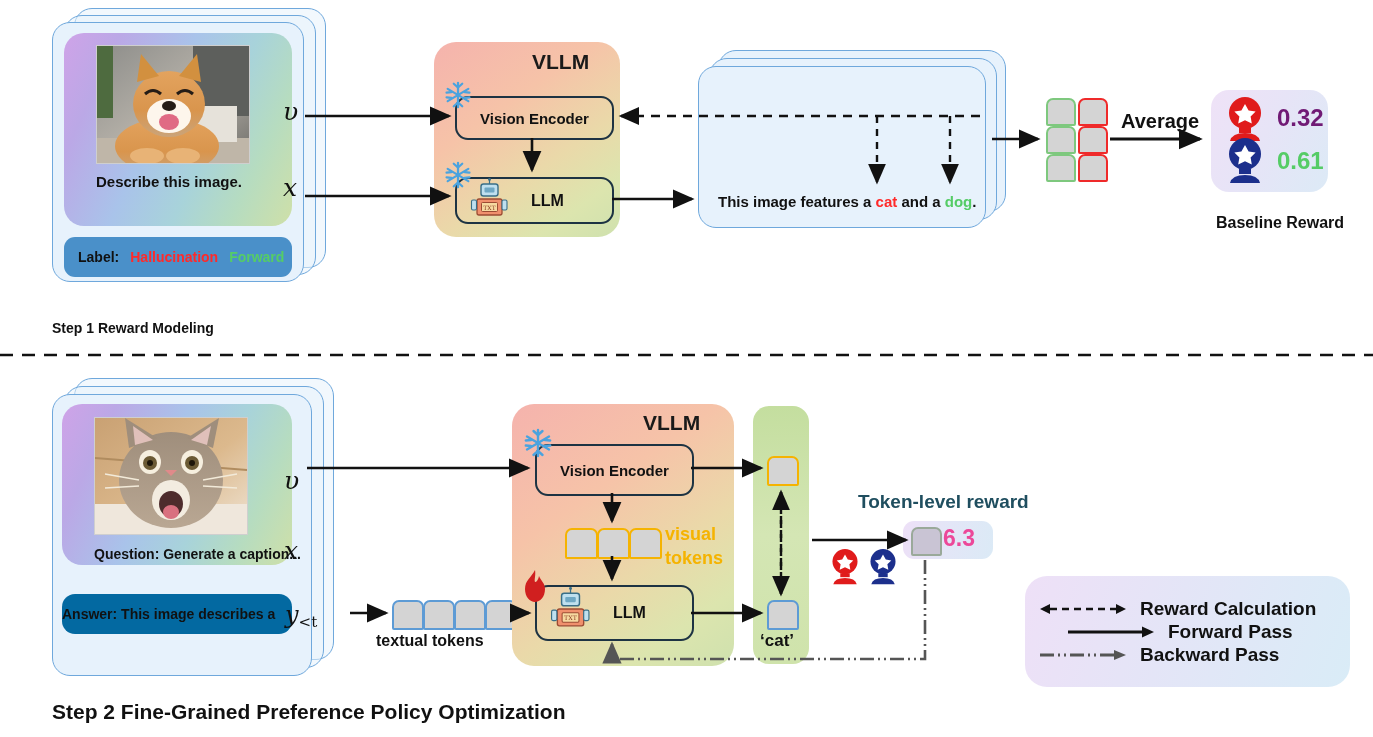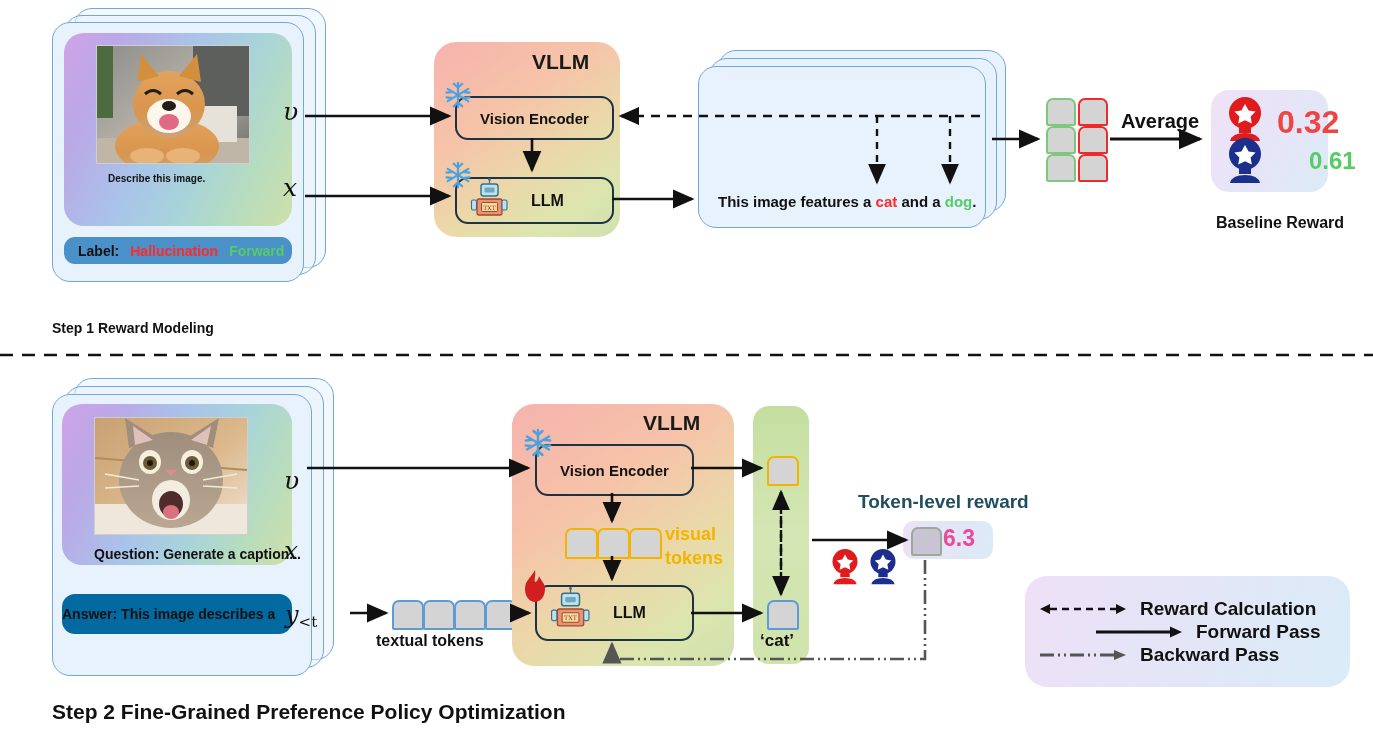--- a/index.html
+++ b/index.html
@@ -206,24 +206,24 @@
 
       <path d="M48 48 q8 -7 16 0" stroke="#241c16" stroke-width="3" fill="none"></path>
       <path d="M80 48 q8 -7 16 0" stroke="#241c16" stroke-width="3" fill="none"></path>
 
       <ellipse cx="72" cy="76" rx="10" ry="8" fill="#e06a84"></ellipse>
 
       <ellipse cx="50" cy="110" rx="17" ry="8" fill="#e8b376"></ellipse>
       <ellipse cx="86" cy="110" rx="17" ry="8" fill="#e8b376"></ellipse>
     </svg>
   </div>
-  <div class="cap" style="left:44px;top:140px;font-size:10px;">Describe this image.</div>
-</div>
-
-<div class="label-bar" style="left:64px;top:237px;width:214px;height:27px;font-size:14px;">
+  <div class="cap" style="left:32px;top:140px;font-size:15px;">Describe this image.</div>
+</div>
+
+<div class="label-bar" style="left:64px;top:237px;width:214px;height:40px;font-size:14px;">
   <span>Label:</span>
   <span style="color:#ff2a2a;">Hallucination</span>
   <span style="color:#55cc66;">Forward</span>
 </div>
 
 <span class="mathvar abs" style="left:283px;top:97px;font-size:25px;">υ</span>
 <span class="mathvar abs" style="left:283px;top:173px;font-size:25px;">𝑥</span>
 
 <div class="vllm" style="left:434px;top:42px;width:186px;height:195px;"></div>
 <div class="vllm-title" style="left:532px;top:50px;font-size:21px;">VLLM</div>
@@ -299,22 +299,22 @@
   <polygon points="23,8 26.6,14.4 33.6,15.6 28.6,20.6 29.8,27.6 23,24.2 16.2,27.6 17.4,20.6 12.4,15.6 19.4,14.4" fill="#ffffff"></polygon>
   <rect x="17" y="32" width="12" height="5" fill="#e01b1b"></rect>
   <path d="M8 45 q2 -8 15 -8 q13 0 15 8 z" fill="#e01b1b"></path>
 </svg>
 <svg class="abs" style="left:1222px;top:137px;" width="46" height="48" viewBox="0 0 46 48">
   <circle cx="23" cy="17" r="16" fill="#1c2f8c"></circle>
   <polygon points="23,8 26.6,14.4 33.6,15.6 28.6,20.6 29.8,27.6 23,24.2 16.2,27.6 17.4,20.6 12.4,15.6 19.4,14.4" fill="#ffffff"></polygon>
   <rect x="17" y="32" width="12" height="5" fill="#1c2f8c"></rect>
   <path d="M8 46 q2 -8 15 -8 q13 0 15 8 z" fill="#1c2f8c"></path>
 </svg>
-<div class="txt bold" style="left:1277px;top:104px;font-size:32px;color:#ef4444;">0.32</div>
-<div class="txt bold" style="left:1277px;top:147px;font-size:24px;color:#55cc66;margin-left:32px;">0.61</div>
+<div class="txt bold" style="left:1277px;top:104px;font-size:24px;color:#701a75;">0.32</div>
+<div class="txt bold" style="left:1277px;top:147px;font-size:24px;color:#55cc66;">0.61</div>
 <div class="txt bold" style="left:1216px;top:214px;font-size:16px;">Baseline Reward</div>
 
 <div class="steplabel" style="left:52px;top:320px;font-size:14px;">Step 1  Reward Modeling</div>
 
 <div class="card-frame" style="left:74px;top:378px;width:258px;height:280px;"></div>
 <div class="card-frame" style="left:64px;top:386px;width:258px;height:280px;"></div>
 <div class="card-frame plain" style="left:52px;top:394px;width:258px;height:280px;"></div>
 
 <div class="sample-card" style="left:62px;top:404px;width:230px;height:161px;">
   <div class="photo" style="left:32px;top:13px;width:152px;height:116px;">
@@ -451,21 +451,21 @@
 
 <div class="legend" style="left:1025px;top:576px;width:325px;height:111px;"></div>
 <div class="legend-row" style="left:1040px;top:598px;">
   <svg width="86" height="18" viewBox="0 0 86 18">
     <line x1="10" y1="9" x2="76" y2="9" stroke="#111" stroke-width="2.4" stroke-dasharray="7 5"></line>
     <polygon points="0,9 10,4 10,14" fill="#111"></polygon>
     <polygon points="86,9 76,4 76,14" fill="#111"></polygon>
   </svg>
   <span class="legend-label" style="margin-left:14px;">Reward Calculation</span>
 </div>
-<div class="legend-row" style="left:1096px;top:621px;justify-content:space-between;">
+<div class="legend-row" style="left:1068px;top:621px;justify-content:space-between;">
   <svg width="86" height="18" viewBox="0 0 86 18">
     <line x1="0" y1="9" x2="76" y2="9" stroke="#111" stroke-width="2.8"></line>
     <polygon points="86,9 74,3.5 74,14.5" fill="#111"></polygon>
   </svg>
   <span class="legend-label" style="margin-left:14px;">Forward Pass</span>
 </div>
 <div class="legend-row" style="left:1040px;top:644px;">
   <svg width="86" height="18" viewBox="0 0 86 18">
     <line x1="0" y1="9" x2="74" y2="9" stroke="#555" stroke-width="3" stroke-dasharray="14 4 2 4 2 4"></line>
     <polygon points="86,9 74,4 74,14" fill="#555"></polygon>

